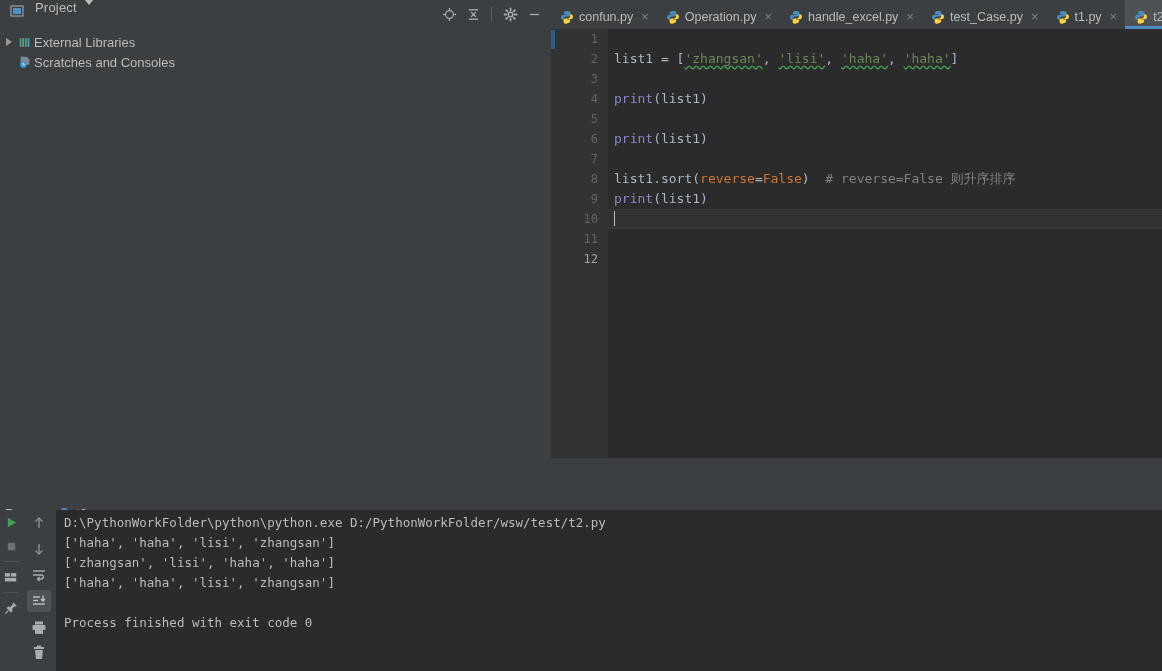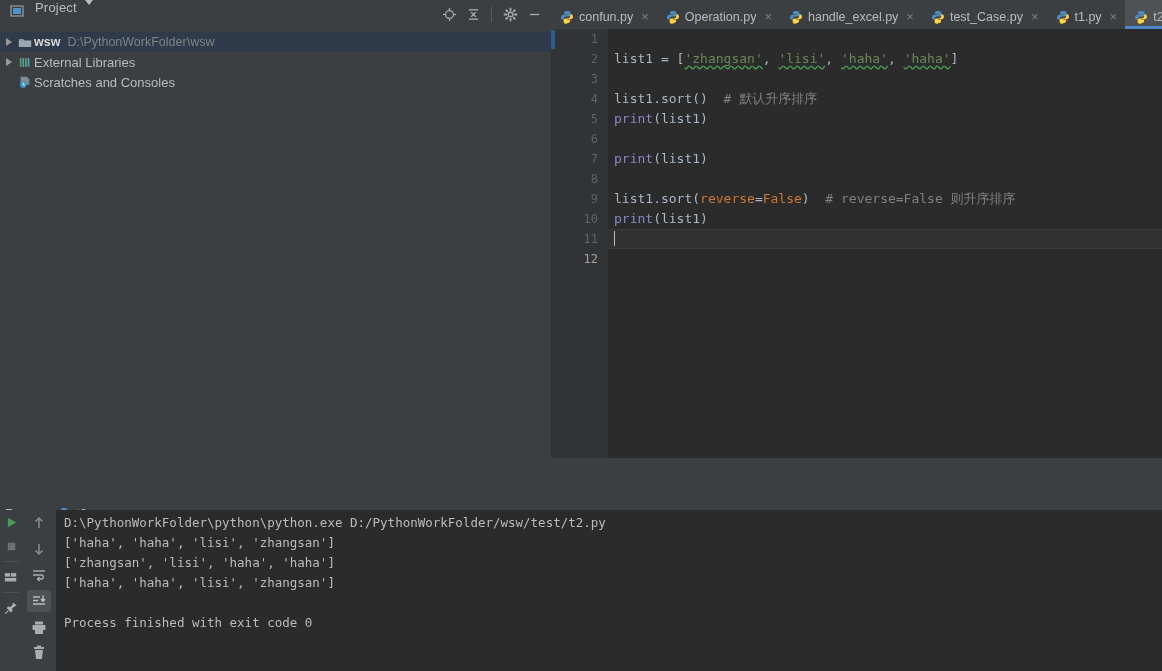--- a/index.html
+++ b/index.html
@@ -267,33 +267,20 @@
           <span class="pyico"><svg width="14" height="14" viewBox="0 0 16 16">
               <path d="M7.7 1.2c-2 0-3.2.6-3.2 2v1.7h3.3v.6H3.5c-1.4 0-2.3 1-2.3 2.8 0 1.9.8 2.9 2.2 2.9h1V9.8c0-1.4 1.1-2.5 2.5-2.5h2.9c1.2 0 2-.9 2-2V3.2c0-1.2-1-2-2.4-2H7.7z" fill="#4b8bbe"></path>
               <path d="M8.3 14.8c2 0 3.2-.6 3.2-2v-1.7H8.2v-.6h4.3c1.4 0 2.3-1 2.3-2.8 0-1.9-.8-2.9-2.2-2.9h-1v2.4c0 1.4-1.1 2.5-2.5 2.5H6.2c-1.2 0-2 .9-2 2v2.1c0 1.2 1 2 2.4 2h1.7z" fill="#ffd43b"></path>
             </svg></span>
           <span>t2</span>
         </div>
       </div>
   </div>
 
   <div class="proj-tree" id="tree">
-      <div class="trow selected">
-        <span class="arrow">
-          <i></i>
-        </span>
-        <span class="ticon-s">
-          <svg width="14" height="13" viewBox="0 0 16 14">
-            <path d="M1 3h5l1.4 1.6H15V12H1z" fill="#8a9aa5"></path>
-            <path d="M1 5h14v7H1z" fill="#9aa8b2"></path>
-          </svg>
-        </span>
-        <span class="tlabel-bold">wsw</span>
-        <span class="tpath">D:\PythonWorkFolder\wsw</span>
-      </div>
       <div class="trow">
         <span class="arrow">
           <i></i>
         </span>
         <span class="ticon-s">
           <svg width="14" height="13" viewBox="0 0 16 14">
             <rect x="2" y="2" width="2" height="10" fill="#5c9e5c"></rect>
             <rect x="5" y="2" width="2" height="10" fill="#49a0c0"></rect>
             <rect x="8" y="2" width="2" height="10" fill="#5c9e5c"></rect>
             <rect x="11" y="2" width="2" height="10" fill="#49a0c0"></rect>
@@ -327,21 +314,20 @@
         <div class="gutter-line">8</div>
         <div class="gutter-line">9</div>
         <div class="gutter-line">10</div>
         <div class="gutter-line">11</div>
         <div class="gutter-line cur">12</div>
       </div>
     <div class="code-area" id="codearea">
         <div class="cline"></div>
         <div class="cline"><span>list1 = [</span><span class="str">'zhangsan'</span><span>, </span><span class="str">'lisi'</span><span>, </span><span class="str">'haha'</span><span>, </span><span class="str">'haha'</span><span>]</span></div>
         <div class="cline"></div>
-        <div class="cline"><span>list1.sort()</span><span class="cmt">  # 默认升序排序</span></div>
         <div class="cline"><span class="pfun">print</span><span>(list1)</span></div>
         <div class="cline"></div>
         <div class="cline"><span class="pfun">print</span><span>(list1)</span></div>
         <div class="cline"></div>
         <div class="cline"><span>list1.sort(</span><span class="kwarg">reverse</span><span>=</span><span class="kwarg">False</span><span>)</span><span class="cmt">  # reverse=False 则升序排序</span></div>
         <div class="cline"><span class="pfun">print</span><span>(list1)</span></div>
         <div class="cline cur"><span class="caret"></span></div>
       </div>
   </div>
   <div class="editor-bottom-strip"></div>

